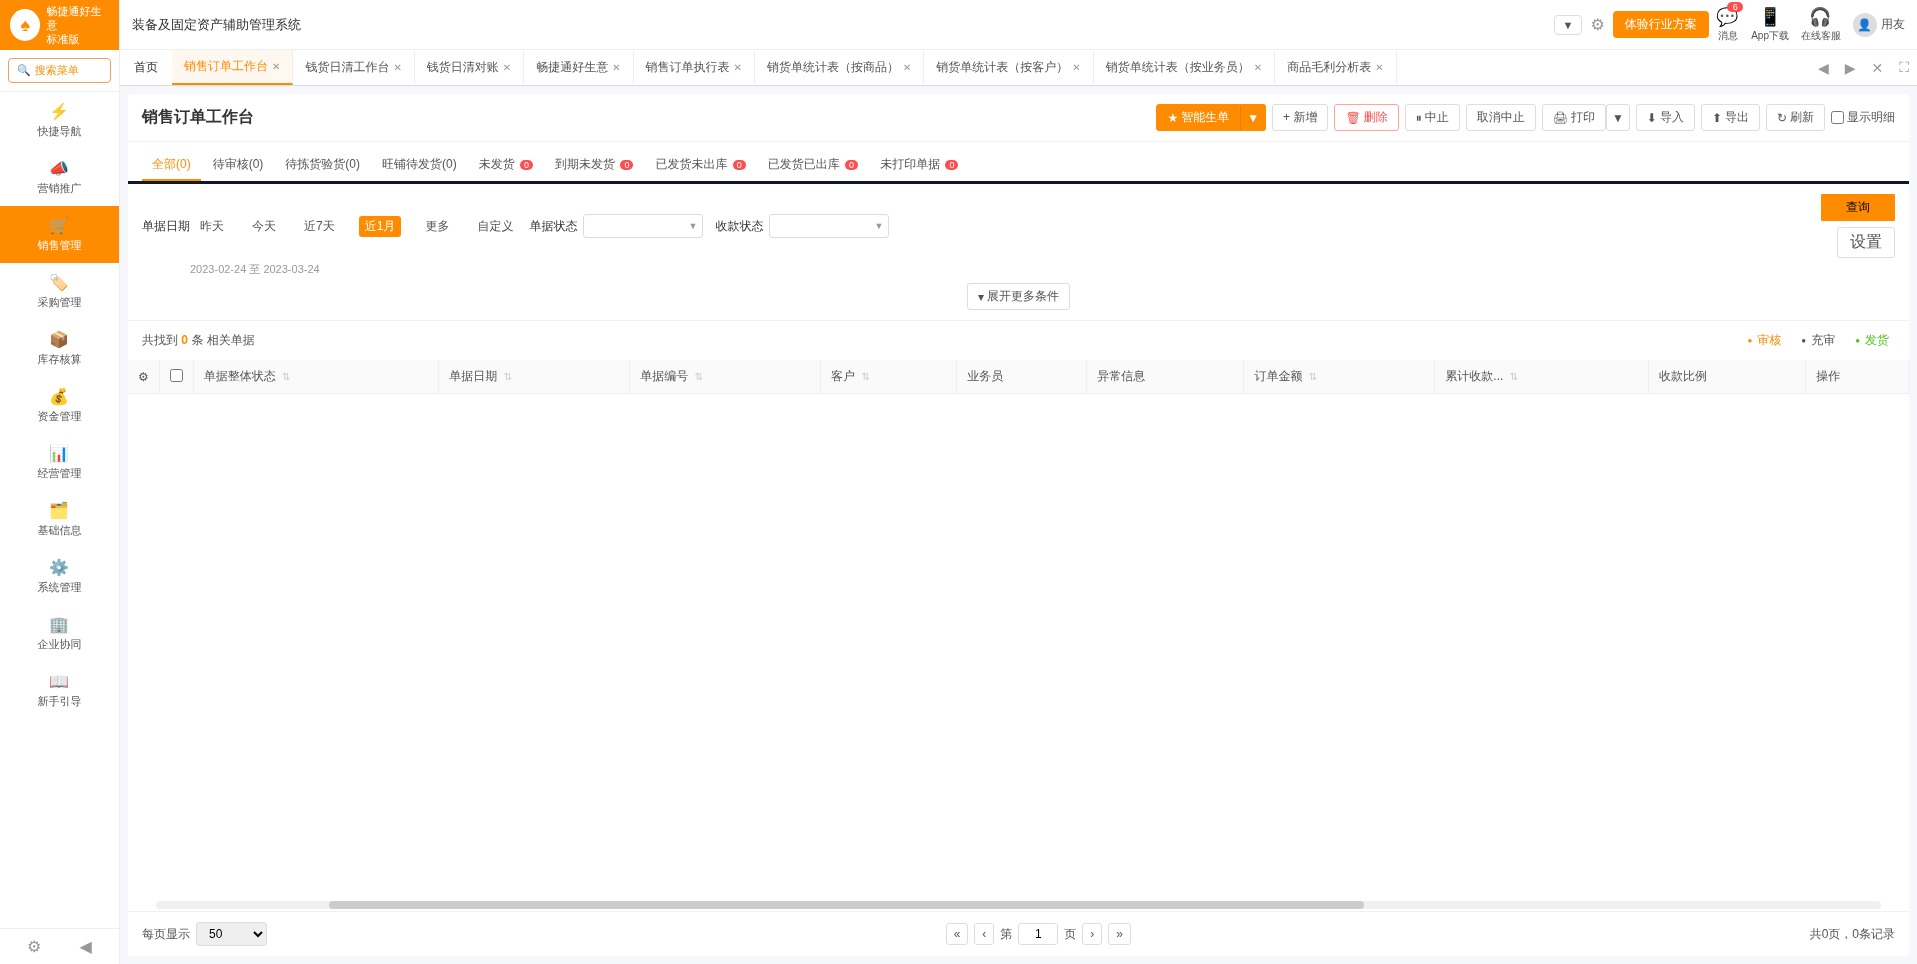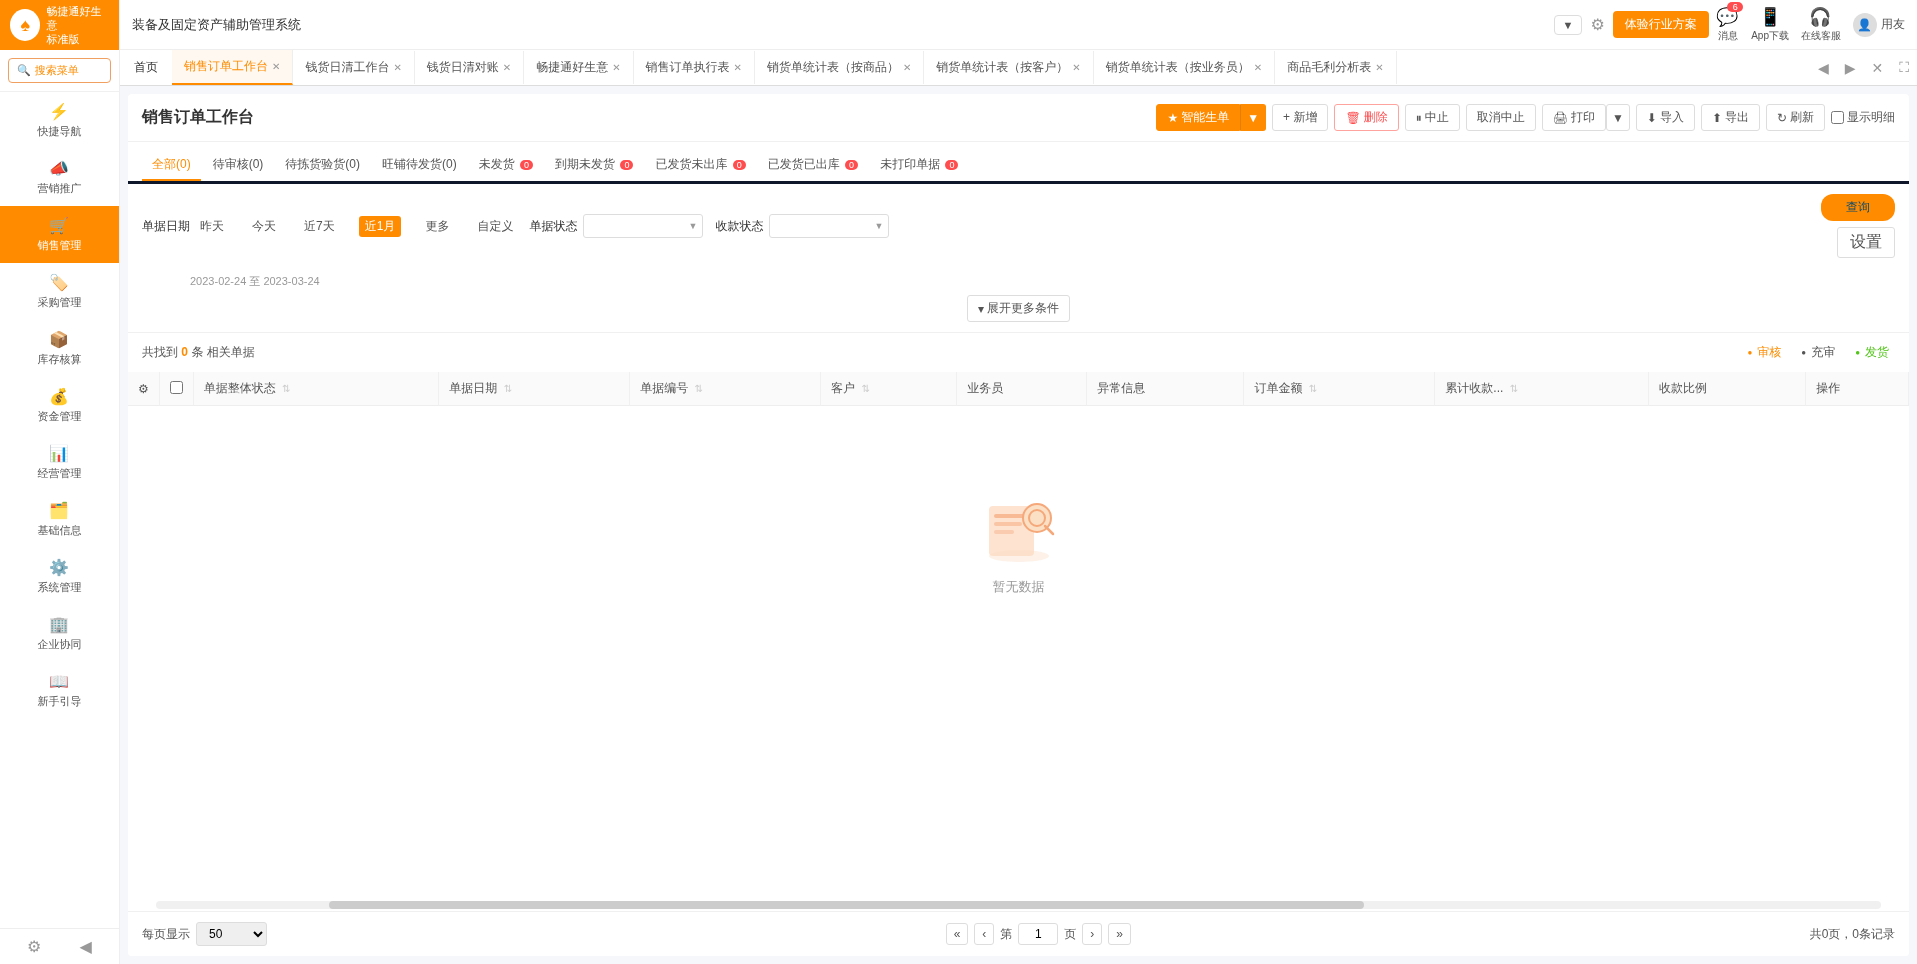--- a/index.html
+++ b/index.html
@@ -73,21 +73,21 @@
     .filter-label { white-space: nowrap; color: #333; }
     .date-shortcuts { display: flex; gap: 20px; align-items: center; }
     .date-shortcut { font-size: 12px; color: #555; cursor: pointer; padding: 2px 4px; }
     .date-shortcut.active { background: #ff8c00; color: #fff; border-radius: 3px; padding: 2px 6px; }
     .date-range { font-size: 11px; color: #999; margin-top: 2px; }
     .filter-select { border: 1px solid #ddd; border-radius: 3px; padding: 4px 20px 4px 8px; font-size: 12px; color: #555; background: #fff; cursor: pointer; min-width: 120px; appearance: none; position: relative; }
     .select-wrapper { position: relative; display: inline-block; }
     .select-wrapper::after { content: '▼'; position: absolute; right: 6px; top: 50%; transform: translateY(-50%); font-size: 9px; color: #999; pointer-events: none; }
     .expand-btn { display: flex; align-items: center; gap: 3px; font-size: 12px; color: #555; cursor: pointer; border: 1px solid #ddd; border-radius: 3px; padding: 4px 10px; background: #fff; }
     .filter-buttons { display: flex; gap: 6px; margin-left: auto; flex-direction: column; }
-    .query-btn { background: #ff8c00; color: #0c4a6e; border: none; border-radius: 12px; padding: 5px 16px; font-size: 12px; cursor: pointer; }
+    .query-btn { background: #ff8c00; color: #000000; border: none; border-radius: 1px; padding: 5px 16px; font-size: 12px; cursor: pointer; }
     .settings-btn-small { background: #fff; color: #555; border: 1px solid #ddd; border-radius: 3px; padding: 4px 12px; font-size: 16px; cursor: pointer; margin-left: 16px; }
 
     
     .table-toolbar { display: flex; align-items: center; justify-content: space-between; padding: 8px 14px; }
     .table-count { font-size: 12px; color: #555; }
     .table-count em { color: #ff8c00; font-style: normal; font-weight: 600; }
     .table-batch-actions { display: flex; gap: 8px; }
     .batch-btn { display: flex; align-items: center; gap: 3px; font-size: 12px; color: #555; cursor: pointer; padding: 3px 6px; }
     .batch-btn.review { color: #ff8c00; }
     .batch-btn.revoke { color: #555; }
@@ -383,21 +383,21 @@
               <select class="filter-select">
                 <option value=""></option>
               </select>
             </div>
           </div>
           <div class="filter-buttons">
             <button class="query-btn">查询</button>
             <button class="settings-btn-small">设置</button>
           </div>
         </div>
-        <div style="margin-top:16px; padding-left: 48px;">
+        <div style="margin-top:4px; padding-left: 48px;">
           <span class="date-range">2023-02-24 至 2023-03-24</span>
         </div>
         <div style="margin-top:6px; display:flex; justify-content:center;">
           <button class="expand-btn">
             <span>▾</span>
             <span>展开更多条件</span>
           </button>
         </div>
       </div>
 
@@ -460,35 +460,20 @@
               </th>
               <th>
                 <span>操作</span>
               </th>
             </tr>
           </thead>
           <tbody>
           </tbody>
         </table>
 
-        <div class="empty-state">
-          <div class="empty-icon">
-            <svg width="100" height="80" viewBox="0 0 100 80" xmlns="http://www.w3.org/2000/svg">
-              <ellipse cx="50" cy="70" rx="30" ry="6" fill="#fce8d8" opacity="0.6"></ellipse>
-              <rect x="20" y="20" width="45" height="50" rx="4" fill="#fddcc4" opacity="0.8"></rect>
-              <rect x="25" y="28" width="35" height="4" rx="2" fill="#f5a87a" opacity="0.7"></rect>
-              <rect x="25" y="36" width="28" height="4" rx="2" fill="#f5a87a" opacity="0.5"></rect>
-              <rect x="25" y="44" width="20" height="4" rx="2" fill="#f5a87a" opacity="0.4"></rect>
-              <circle cx="68" cy="32" r="14" fill="#fce0c5" stroke="#f5a87a" stroke-width="2"></circle>
-              <circle cx="68" cy="32" r="8" fill="none" stroke="#f5a87a" stroke-width="2"></circle>
-              <line x1="76" y1="40" x2="84" y2="48" stroke="#f5a87a" stroke-width="2.5" stroke-linecap="round"></line>
-            </svg>
-          </div>
-          <span class="empty-text">暂无数据</span>
-        </div>
       </div>
 
       <div style="padding: 2px 14px;">
         <div class="horizontal-scroll">
           <div class="horizontal-scroll-thumb"></div>
         </div>
       </div>
 
       <div class="table-footer">
         <div class="per-page">

